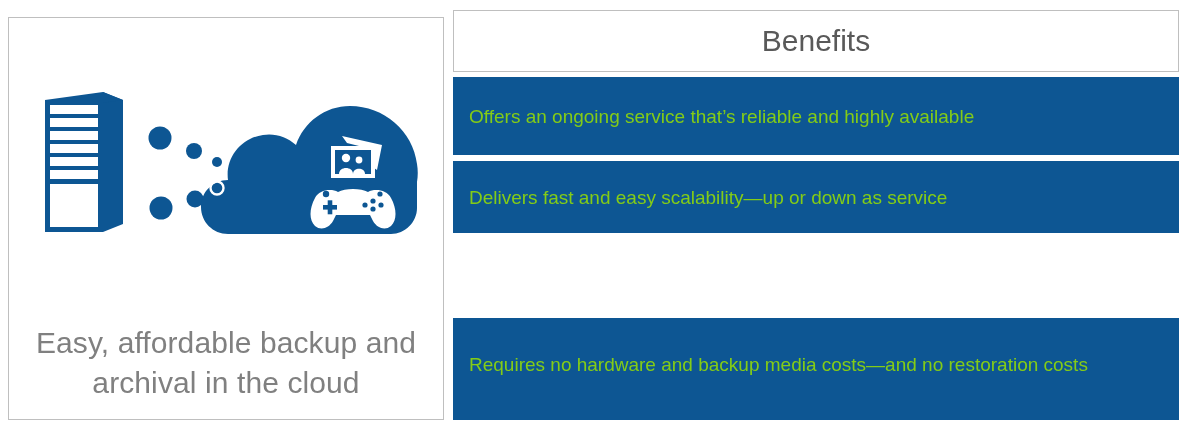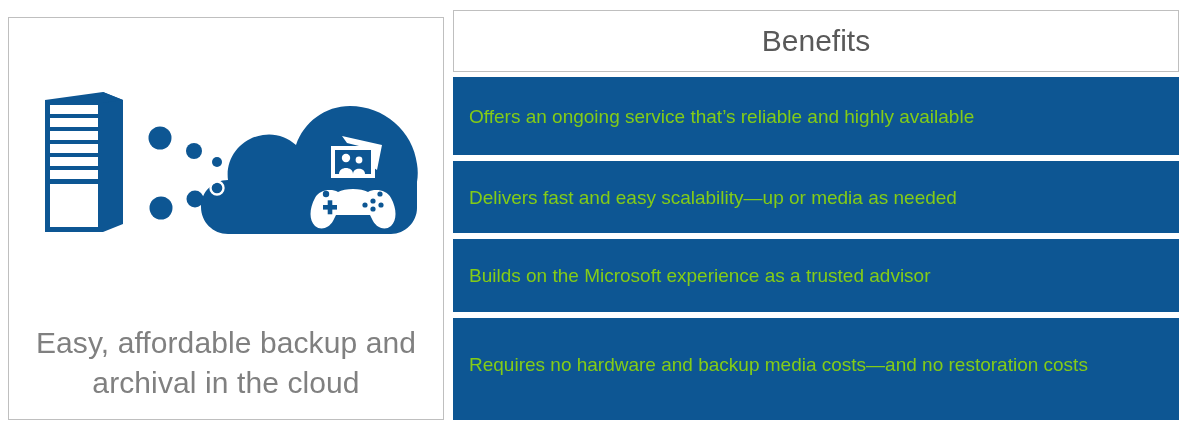--- a/index.html
+++ b/index.html
@@ -213,26 +213,23 @@
 
     <div class="benefits-header">
       <span class="benefits-header-title">Benefits</span>
     </div>
 
     <div class="benefit-row row-0">
       <span class="benefit-text">Offers an ongoing service that’s reliable and highly available</span>
     </div>
 
     <div class="benefit-row row-1">
-      <span class="benefit-text">Delivers fast and easy scalability—up or media as needed</span>
-    </div>
-
-    <div class="benefit-row row-2">
-      <span class="benefit-text">Builds on the Microsoft experience as a trusted advisor</span>
-    </div>
+      <span class="benefit-text">Delivers fast and easy scalability—up or down as service</span>
+    </div>
+
 
     <div class="benefit-row row-3">
       <span class="benefit-text">Requires no hardware and backup media costs—and no restoration costs</span>
     </div>
 
   </div>
 
 </div>
 
 </body></html>

